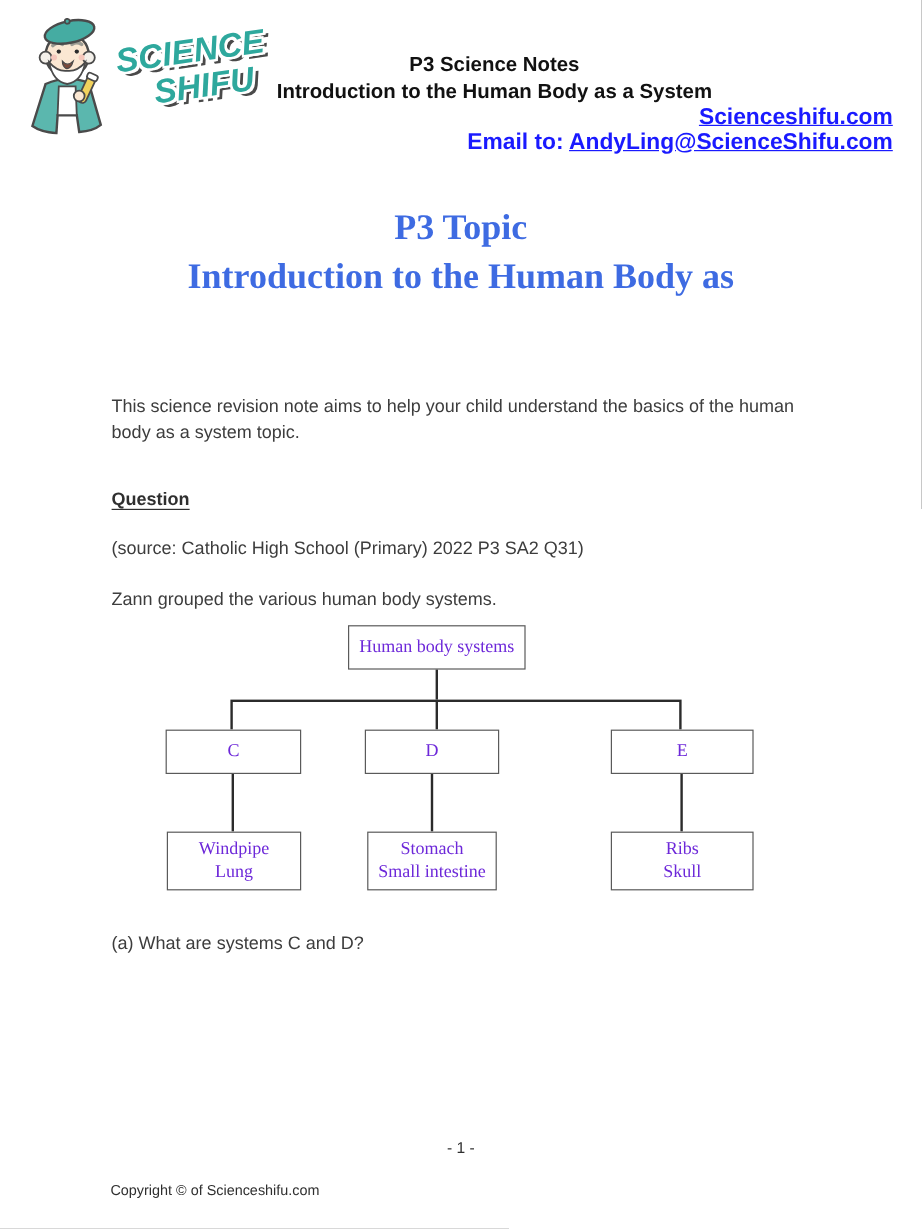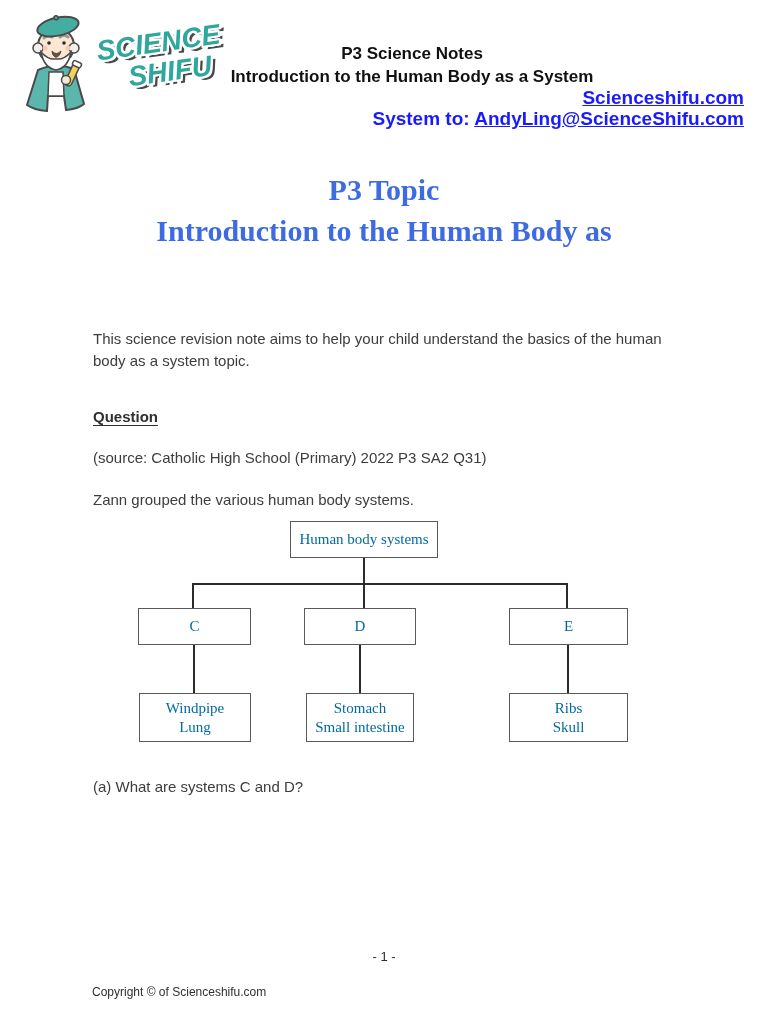--- a/index.html
+++ b/index.html
@@ -44,21 +44,21 @@
   .intro{top:328px;}
   .q-label{top:406px;font-weight:700;color:#2f2f2f;}
   .q-label span{text-decoration:underline;text-underline-offset:3px;}
   .source{top:447px;}
   .statement{top:489px;}
   .question-a{top:776px;}
   
   .diagram{position:absolute;left:0;top:0;width:768px;height:1024px;pointer-events:none;}
   .dbox{
     position:absolute;box-sizing:border-box;border:1.5px solid #5a5a5a;background:#fff;
-    font-family:"Liberation Serif",serif;font-size:15px;color:#0369a1;
+    font-family:"Liberation Serif",serif;font-size:15px;color:#6d28d9;
     display:flex;flex-direction:column;align-items:center;justify-content:center;
     text-align:center;line-height:19px;
   }
   .dline{position:absolute;background:#2b2b2b;}
   .b-root{left:290px;top:521px;width:148px;height:37px;}
   .b-c{left:138px;top:608px;width:113px;height:37px;}
   .b-d{left:304px;top:608px;width:112px;height:37px;}
   .b-e{left:509px;top:608px;width:119px;height:37px;}
   .b-w{left:139px;top:693px;width:112px;height:49px;}
   .b-s{left:306px;top:693px;width:108px;height:49px;}
@@ -123,21 +123,21 @@
   </div>
 
   <div class="hdr-center">
     <div>P3 Science Notes</div>
     <div>Introduction to the Human Body as a System</div>
   </div>
 
   <div class="hdr-links">
     <div><a>Scienceshifu.com</a></div>
     <div>
-      <span class="plain">System to: </span><a>AndyLing@ScienceShifu.com</a>
+      <span class="plain">Email to: </span><a>AndyLing@ScienceShifu.com</a>
     </div>
   </div>
 
   <div class="doc-title">
     <div>P3 Topic</div>
     <div>Introduction to the Human Body as</div>
   </div>
 
   <div class="blk intro">This science revision note aims to help your child understand the basics of the human body as a system topic.</div>
 

